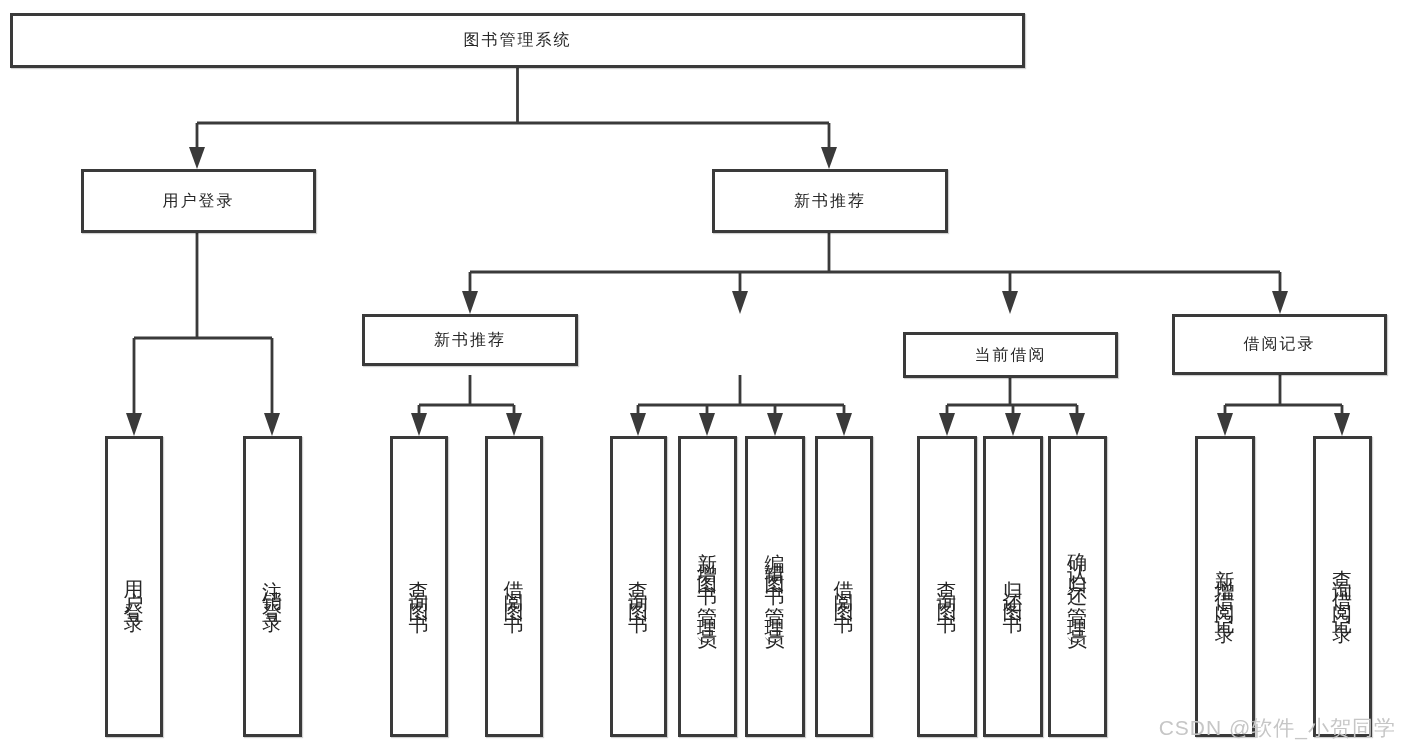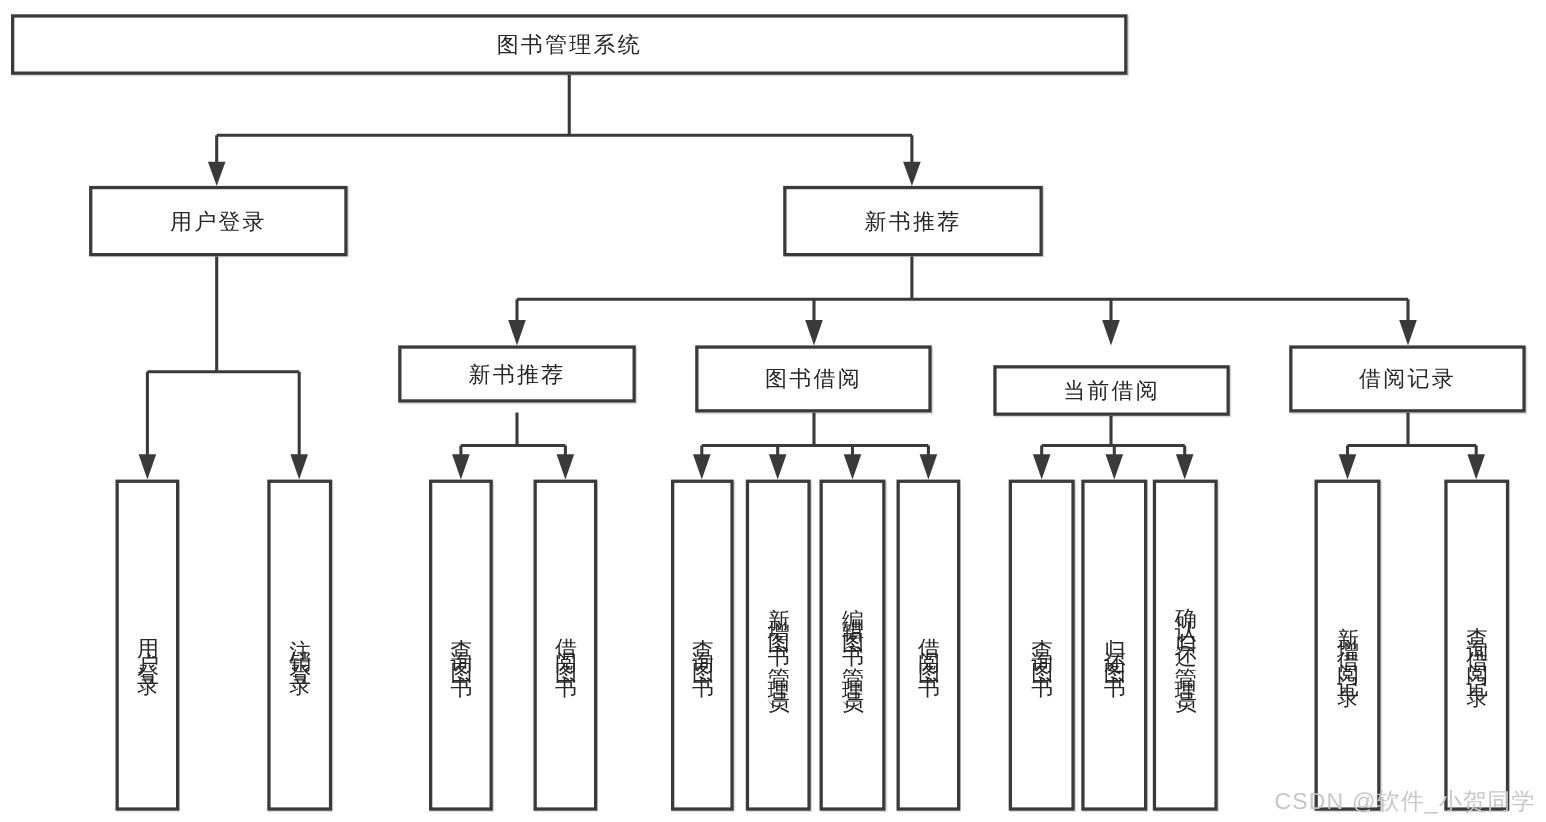--- a/index.html
+++ b/index.html
@@ -41,21 +41,21 @@
     z-index: 2;
     background: #fff;
     border: 3px solid var(--box-border);
     box-shadow: 1px 1px 1px rgba(0,0,0,0.18);
     display: flex;
     align-items: center;
     justify-content: center;
     color: var(--text);
   }
   .hlabel {
-    font-size: 20px;
+    font-size: 16px;
     letter-spacing: 2px;
     white-space: nowrap;
   }
   .vlabel {
     writing-mode: vertical-rl;
     text-orientation: mixed;
     font-size: 20px;
     letter-spacing: 11px;
     line-height: 1;
     white-space: nowrap;
@@ -126,23 +126,20 @@
   <div class="node" style="left:81px;top:169px;width:235px;height:64px">
     <span class="hlabel">用户登录</span>
   </div>
   <div class="node" style="left:712px;top:169px;width:236px;height:64px">
     <span class="hlabel">新书推荐</span>
   </div>
 
   <div class="node" style="left:362px;top:314px;width:216px;height:52px">
     <span class="hlabel">新书推荐</span>
   </div>
-  <div class="node" style="left:632px;top:314px;width:215px;height:61px">
-    <span class="hlabel">图书借阅</span>
-  </div>
   <div class="node" style="left:903px;top:332px;width:215px;height:46px">
     <span class="hlabel">当前借阅</span>
   </div>
   <div class="node" style="left:1172px;top:314px;width:215px;height:61px">
     <span class="hlabel">借阅记录</span>
   </div>
 
   <div class="node" style="left:105px;top:436px;width:58px;height:301px">
     <span class="vlabel">用户登录</span>
   </div>

